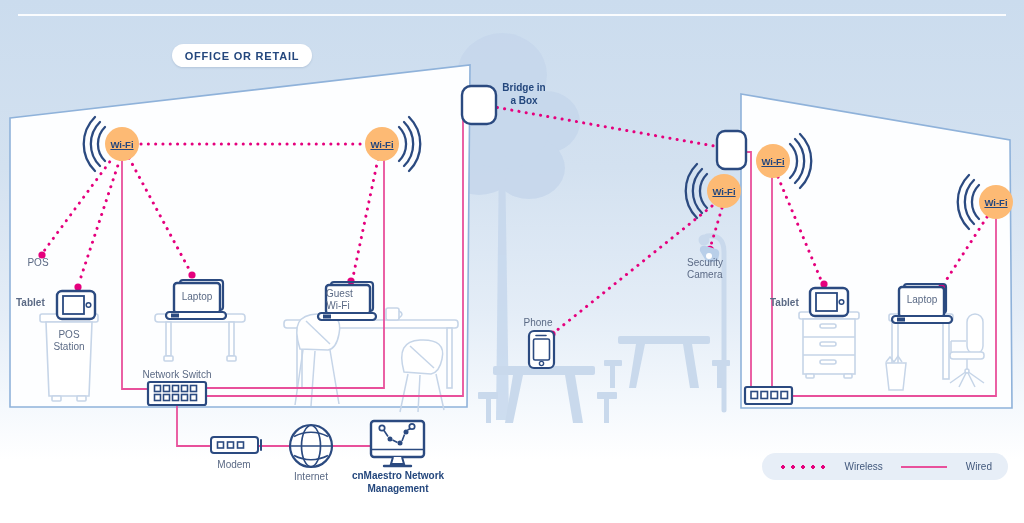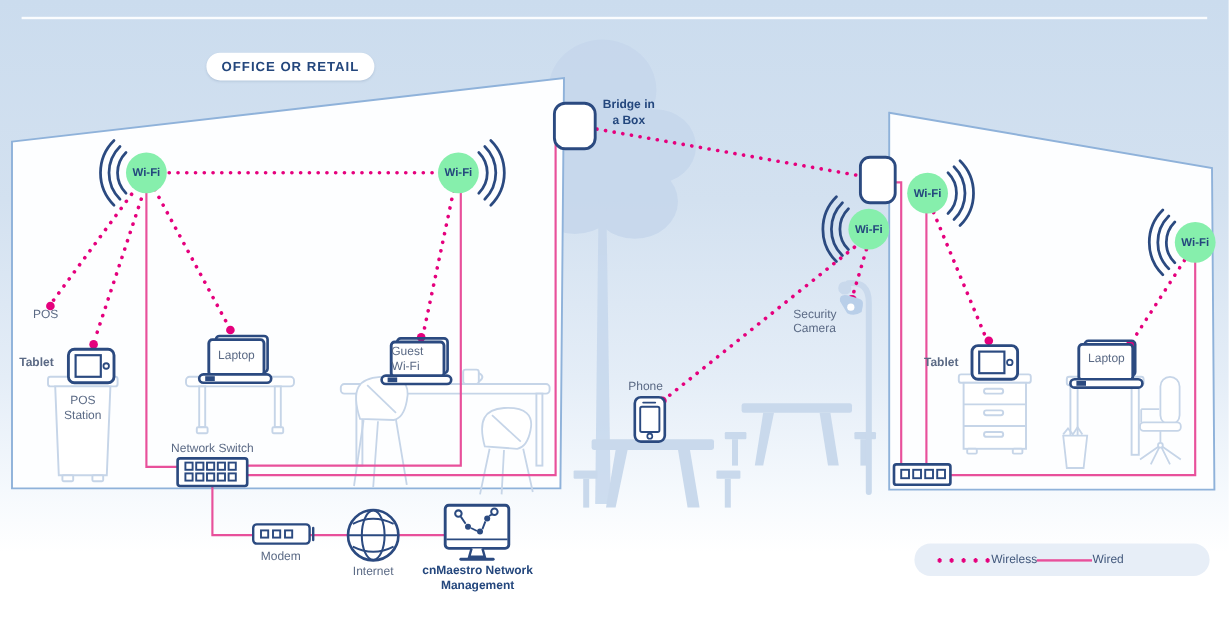--- a/index.html
+++ b/index.html
@@ -5,29 +5,29 @@
   html,body{margin:0;padding:0;background:#fff;}
   .canvas{position:relative;width:1024px;height:523px;overflow:hidden;
           font-family:"Liberation Sans",sans-serif;}
   .bg{position:absolute;inset:0;
       background:linear-gradient(180deg,#cbdcee 0%,#d3e1f0 32%,#e4edf7 60%,#f5f9fd 78%,#ffffff 88%);}
   svg.layer{position:absolute;left:0;top:0;}
   .pill{position:absolute;height:23px;background:#ffffff;border-radius:12px;
         display:flex;align-items:center;justify-content:center;
         font-weight:bold;font-size:11px;letter-spacing:.8px;color:#24477d;
         box-shadow:0 1px 2px rgba(60,90,130,.18);z-index:3;margin-top:40px;}
-  .wifi{position:absolute;width:34px;height:34px;border-radius:50%;background:#86efac;
+  .wifi{position:absolute;width:34px;height:34px;border-radius:50%;background:#fdba74;
         display:flex;align-items:center;justify-content:center;
-        font-weight:bold;font-size:9.5px;color:#24477d;z-index:3;}
+        font-weight:bold;font-size:9.5px;color:#24477d;z-index:3;text-decoration:underline;}
   .lbl{position:absolute;font-size:10px;color:#5b6a85;line-height:1.2;z-index:3;}
   .lbl.bold{color:#24477d;font-weight:bold;line-height:1.28;text-align:center;}
   .center{text-align:center;}
   .right{font-weight:bold;}
   .legend{position:absolute;left:762px;top:453px;width:246px;height:27px;background:#e7eef7;
-          border-radius:14px;display:flex;align-items:center;
+          border-radius:14px;display:flex;align-items:center;justify-content:space-between;
           padding:4px 16px;box-sizing:border-box;font-size:10px;color:#42587c;z-index:3;}
   .legend .dots{width:48px;height:4px;
           background-image:radial-gradient(circle,#e5007d 1.7px,rgba(0,0,0,0) 1.9px);
           background-size:10px 4px;background-position:left center;background-repeat:repeat-x;}
   .legend .line{width:46px;height:2px;background:#e8509b;}
 </style>
 </head>
 <body>
 
 <div class="canvas">
@@ -292,21 +292,21 @@
   <div class="lbl right" style="left:16px;top:297px;width:38px">Tablet</div>
   <div class="lbl center" style="left:46px;top:329px;width:46px">POS Station</div>
   <div class="lbl center" style="left:175px;top:291px;width:44px">Laptop</div>
   <div class="lbl center" style="left:326px;top:288px;width:24px">Guest Wi-Fi</div>
   <div class="lbl center" style="left:136px;top:369px;width:82px">Network Switch</div>
   <div class="lbl center" style="left:210px;top:459px;width:48px">Modem</div>
   <div class="lbl center" style="left:287px;top:471px;width:48px">Internet</div>
   <div class="lbl bold center" style="left:342px;top:470px;width:112px">cnMaestro Network Management</div>
 
   <div class="lbl bold" style="left:501px;top:82px;width:46px">Bridge in a Box</div>
-  <div class="lbl" style="left:661px;top:257px;width:50px">Security Camera</div>
+  <div class="lbl" style="left:687px;top:257px;width:50px">Security Camera</div>
   <div class="lbl center" style="left:515px;top:317px;width:46px">Phone</div>
 
   <div class="lbl right" style="left:770px;top:297px;width:38px">Tablet</div>
   <div class="lbl center" style="left:899px;top:294px;width:46px">Laptop</div>
 
   <div class="legend">
     <span class="dots"></span>
     <span>Wireless</span>
     <span class="line"></span>
     <span>Wired</span>

